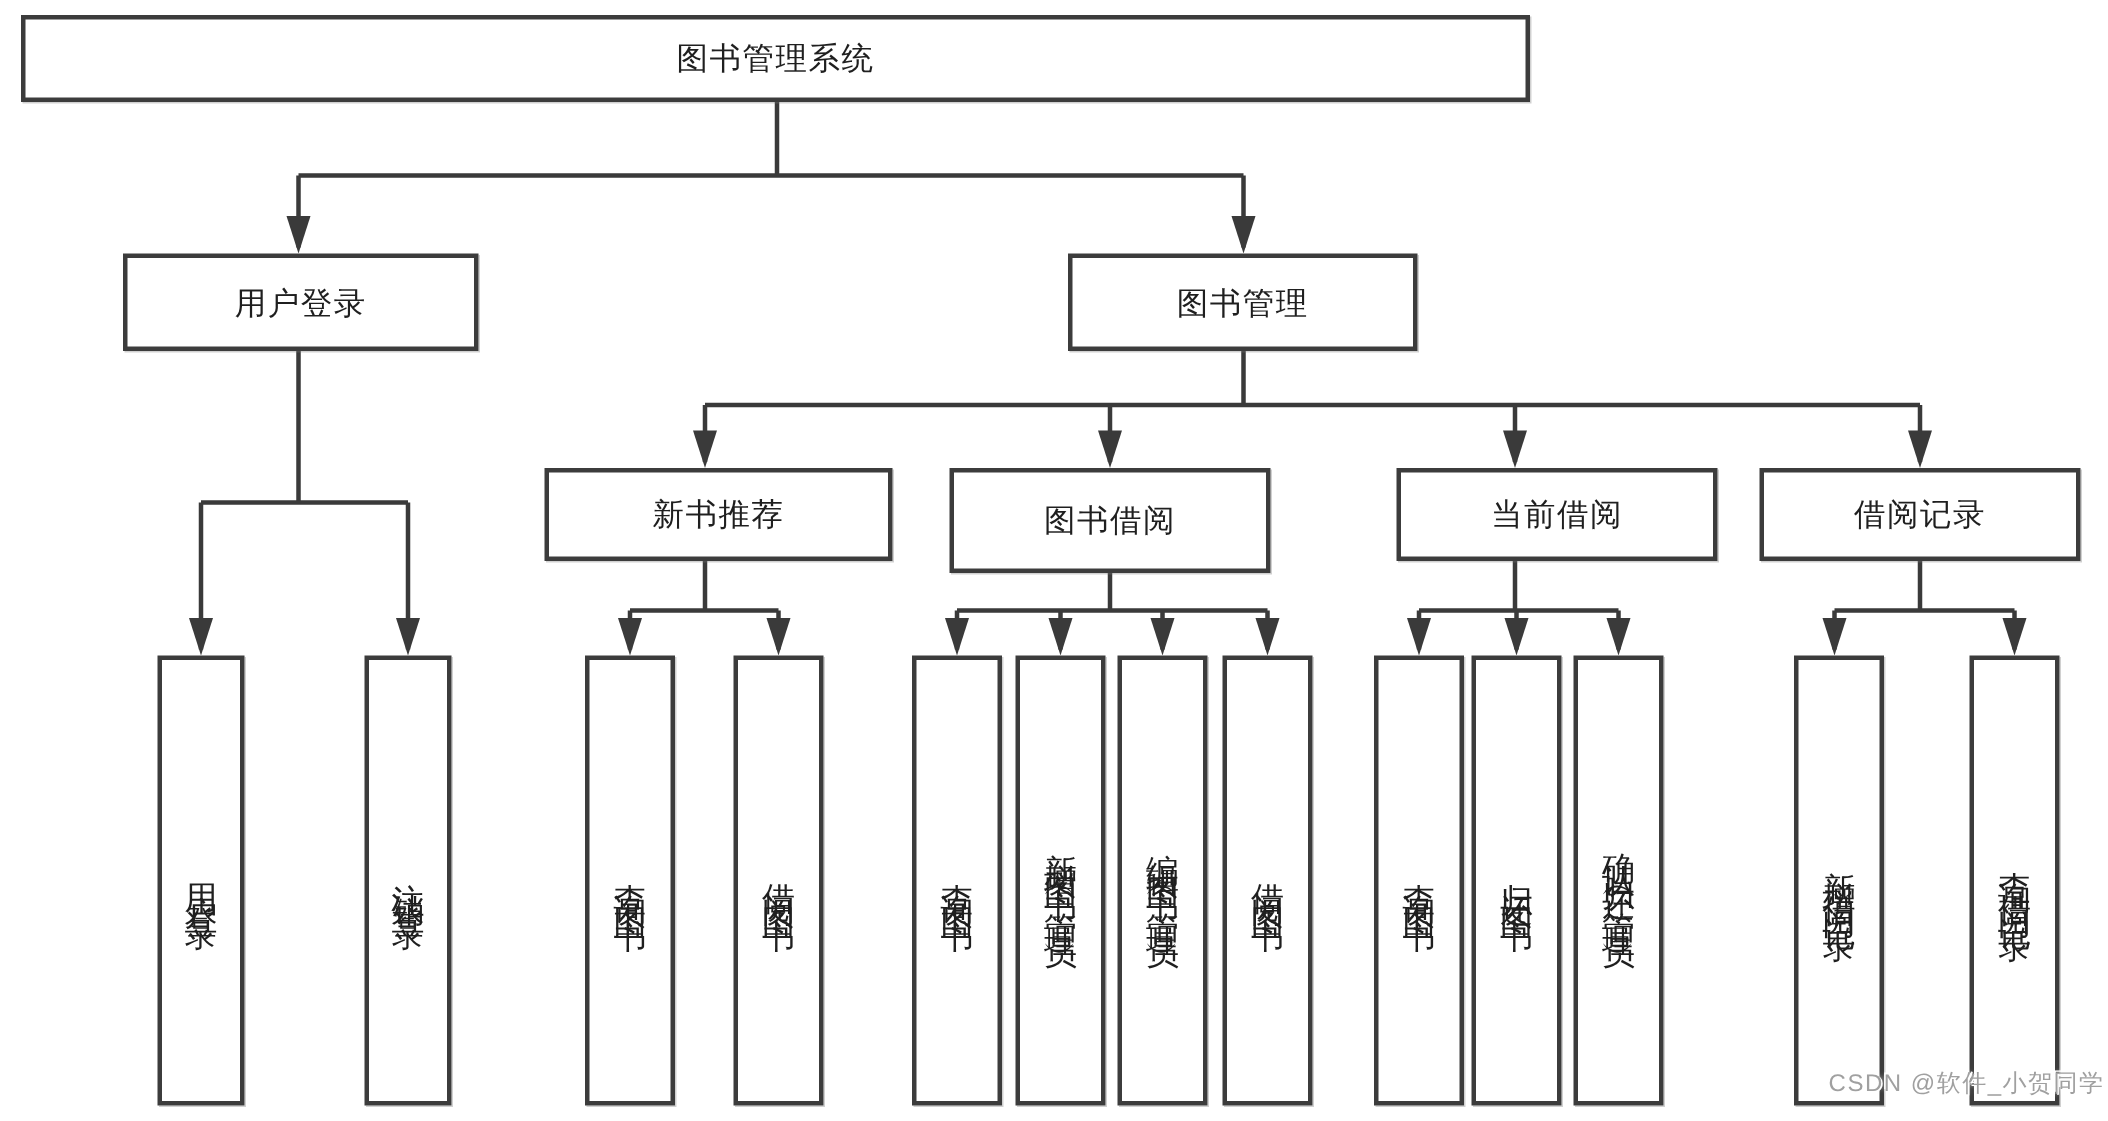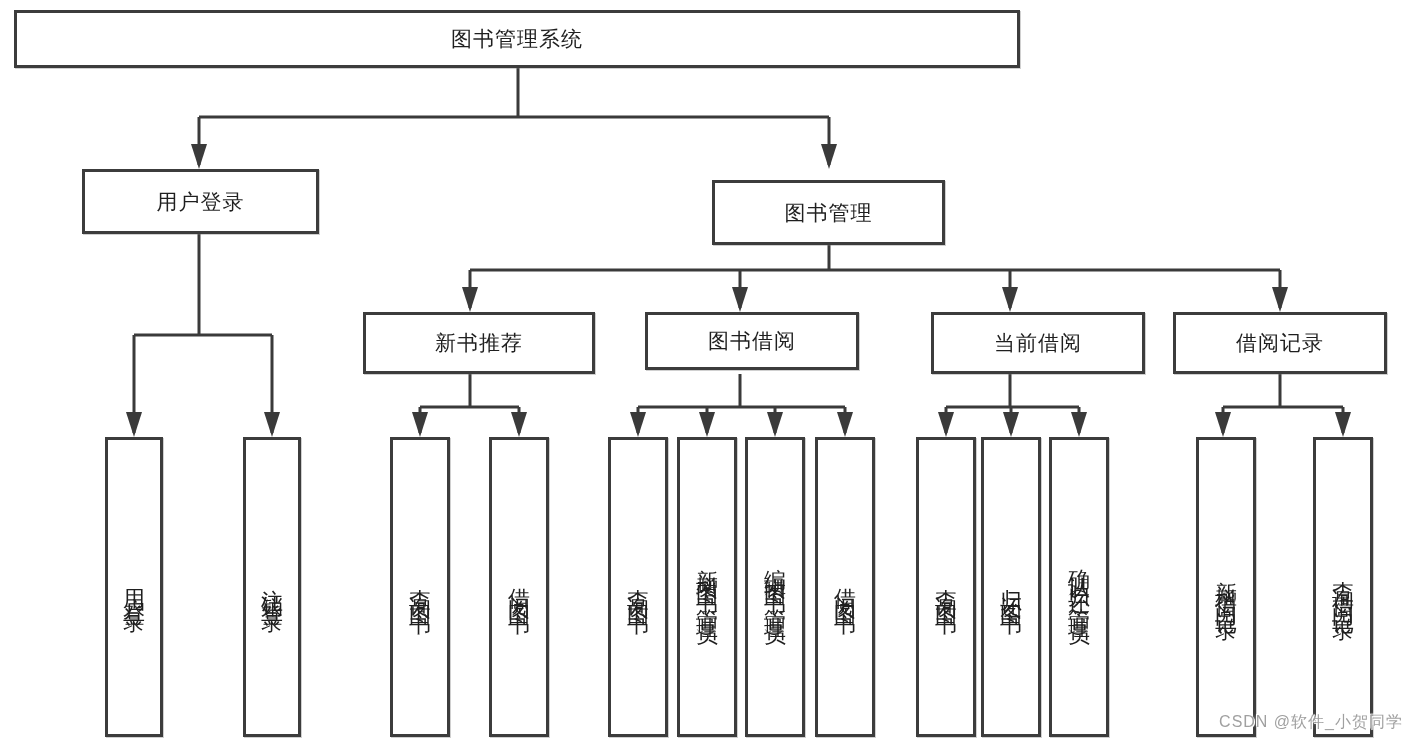--- a/index.html
+++ b/index.html
@@ -93,28 +93,28 @@
     <polygon points="1335,412 1351,412 1343,437"></polygon>
   </svg>
 
   <div class="box h" style="left:14px; top:10px; width:1006px; height:58px;justify-content:center;">
     <span>图书管理系统</span>
   </div>
 
   <div class="box h" style="left:82px; top:169px; width:237px; height:65px;">
     <span>用户登录</span>
   </div>
-  <div class="box h" style="left:712px; top:180px; width:233px; height:65px;">
+  <div class="box h" style="left:712px; top:169px; width:233px; height:65px;">
     <span>图书管理</span>
   </div>
 
   <div class="box h" style="left:363px; top:312px; width:232px; height:62px;">
     <span>新书推荐</span>
   </div>
-  <div class="box h" style="left:633px; top:312px; width:214px; height:58px;margin-left:12px;">
+  <div class="box h" style="left:633px; top:312px; width:214px; height:70px;">
     <span>图书借阅</span>
   </div>
   <div class="box h" style="left:931px; top:312px; width:214px; height:62px;">
     <span>当前借阅</span>
   </div>
   <div class="box h" style="left:1173px; top:312px; width:214px; height:62px;">
     <span>借阅记录</span>
   </div>
 
   <div class="box v" style="left:105px; top:437px; width:58px; height:300px;">

